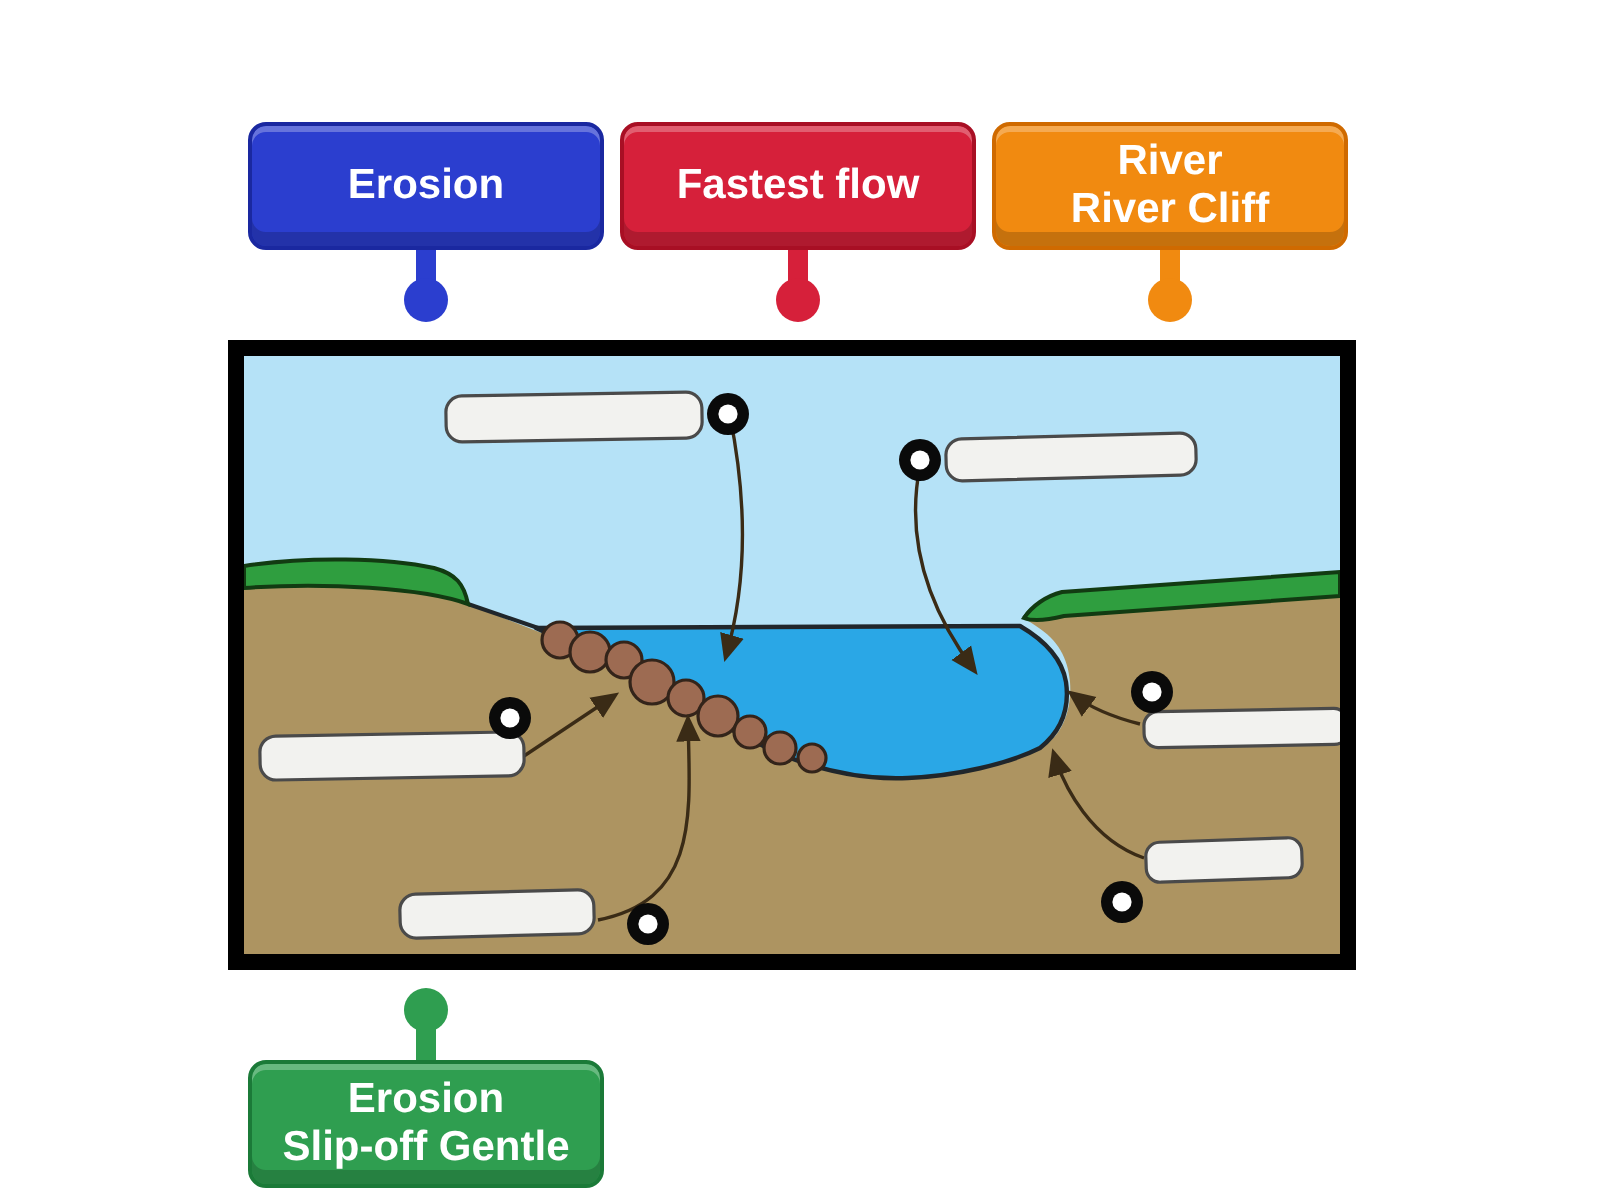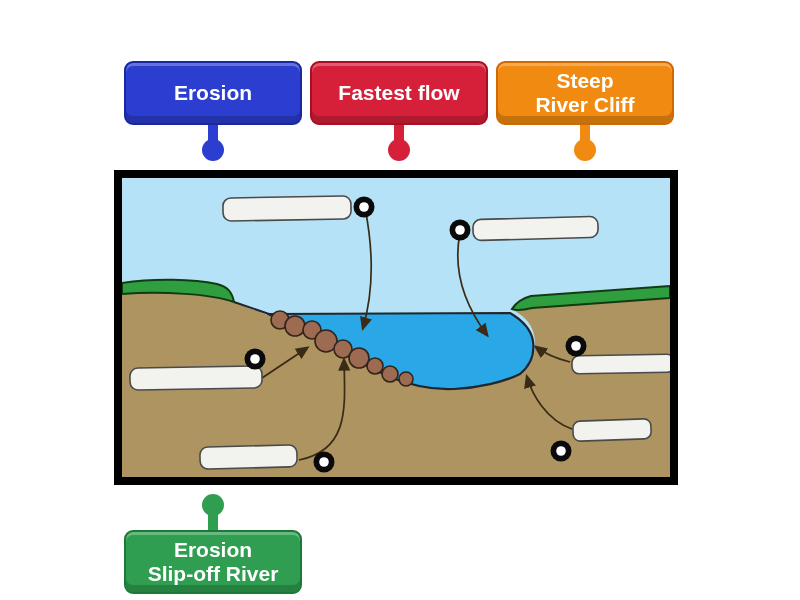--- a/index.html
+++ b/index.html
@@ -60,21 +60,21 @@
     <div class="box">
       <span>Fastest flow</span>
       <span></span>
     </div>
     <div class="stem"></div>
     <div class="knob"></div>
   </div>
 
   <div class="tag row-top pos-3 c-steep-river-cliff">
     <div class="box">
-      <span>Steep</span>
+      <span>River</span>
       <span>River Cliff</span>
     </div>
     <div class="stem"></div>
     <div class="knob"></div>
   </div>
 
   <div class="frame">
     <svg width="548" height="299" viewBox="0 0 548 299">
       <defs>
         <marker id="ah" viewBox="0 0 10 10" markerWidth="9" markerHeight="9" refX="7" refY="5" orient="auto">
@@ -152,19 +152,19 @@
         </g>
       </g>
     </svg>
   </div>
 
   <div class="tag bottom row-bottom pos-1 c-gentle-slip-off-slope">
     <div class="knob"></div>
     <div class="stem"></div>
     <div class="box">
       <span>Erosion</span>
-      <span>Slip-off River</span>
+      <span>Slip-off Gentle</span>
     </div>
   </div>
 
 
 
 </div>
 
 </body></html>

